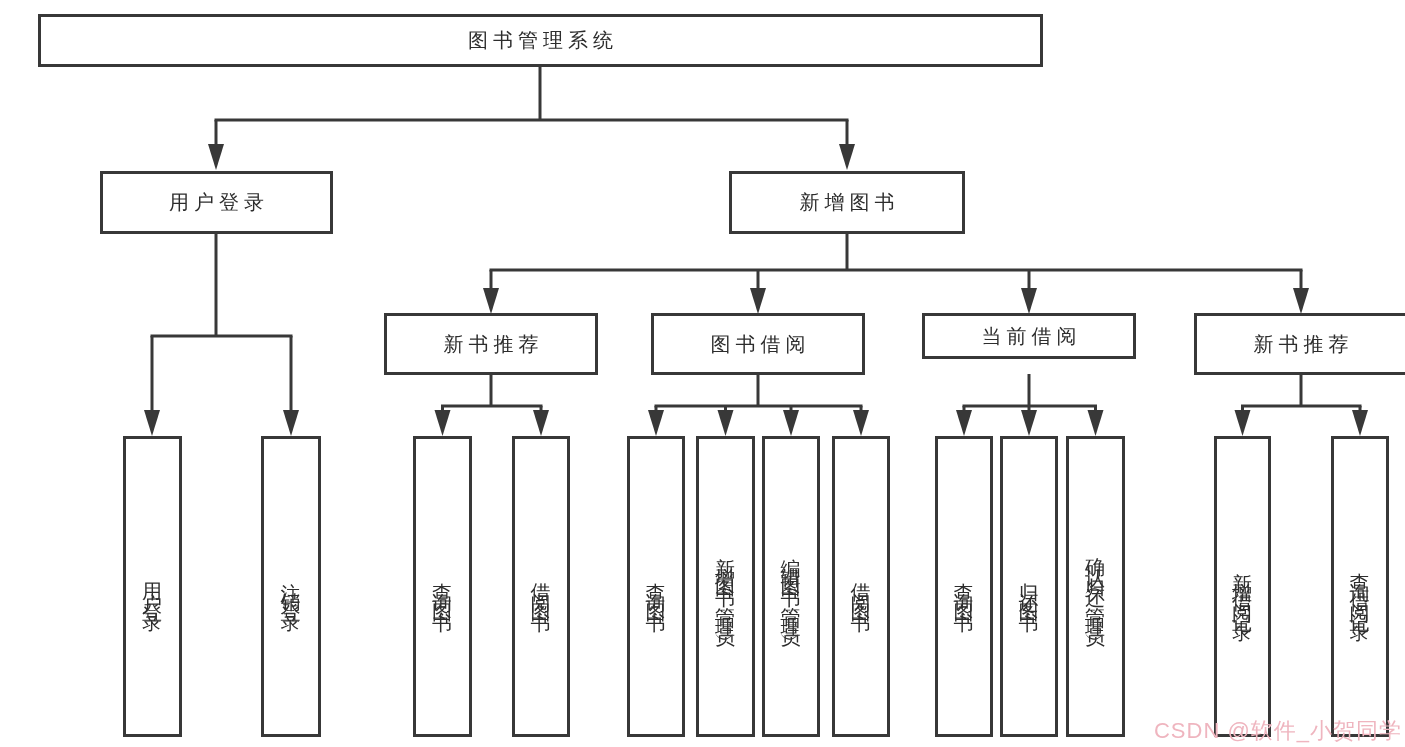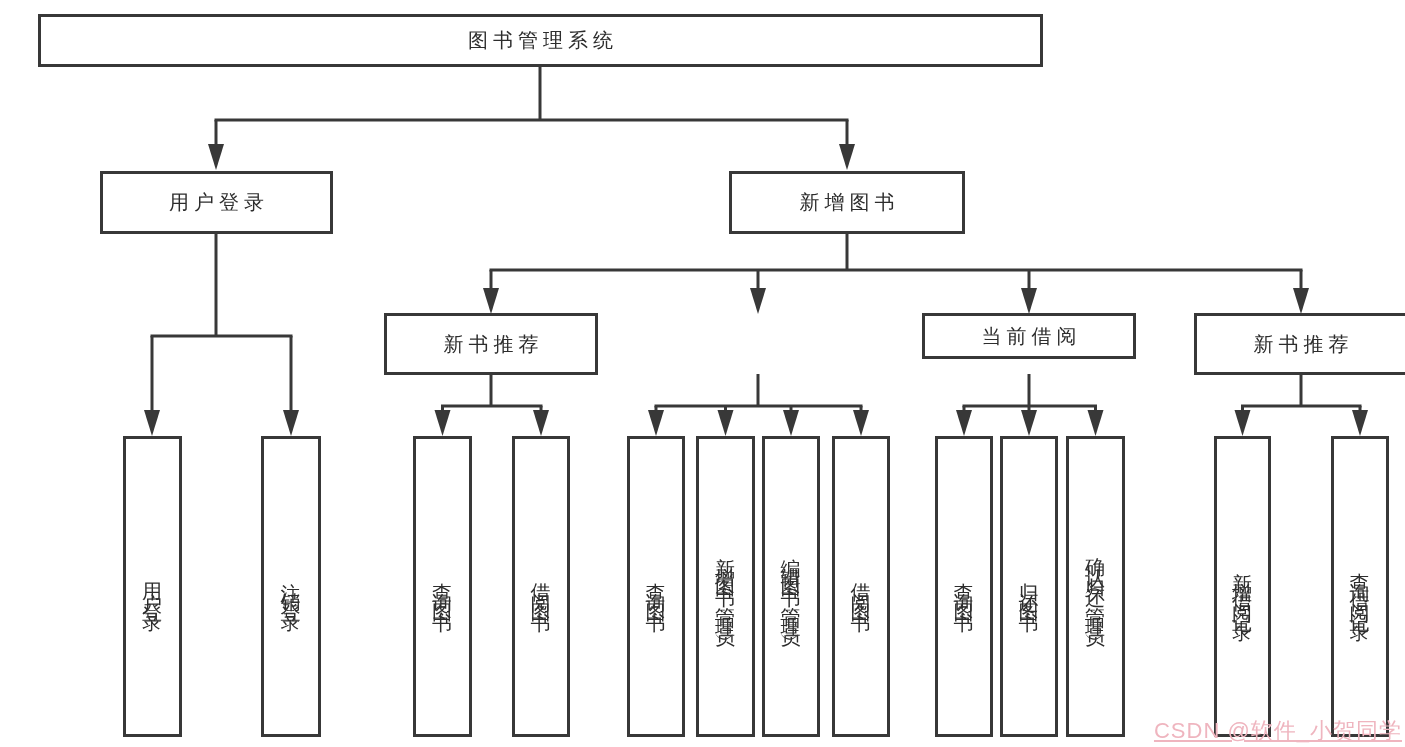--- a/index.html
+++ b/index.html
@@ -16,21 +16,21 @@
   }
   .hlabel{
     font-size:20px;letter-spacing:5px;text-indent:5px;white-space:nowrap;
   }
   .vlabel{
     writing-mode:vertical-rl;text-orientation:mixed;
     font-size:20px;letter-spacing:10px;line-height:1;
   }
   .watermark{
     position:absolute;right:3px;bottom:1px;z-index:5;
-    font-size:22px;letter-spacing:1px;color:#efb5bf;white-space:nowrap;text-decoration:underline;
+    font-size:22px;letter-spacing:1px;color:#efb5bf;white-space:nowrap;
   }
 </style>
 </head>
 <body>
 
 <div style="position:absolute;inset:0;margin-left:18px;">
 
   <svg class="wires" width="1405" height="747" viewBox="0 0 1405 747">
     <g stroke="#383838" stroke-width="3" fill="none">
 
@@ -102,20 +102,23 @@
   <div class="box" style="left:82px;top:171px;width:233px;height:63px">
     <span class="hlabel">用户登录</span>
   </div>
   <div class="box" style="left:711px;top:171px;width:236px;height:63px">
     <span class="hlabel">新增图书</span>
   </div>
 
   <div class="box" style="left:366px;top:313px;width:214px;height:62px">
     <span class="hlabel">新书推荐</span>
   </div>
+  <div class="box" style="left:633px;top:313px;width:214px;height:62px">
+    <span class="hlabel">图书借阅</span>
+  </div>
   <div class="box" style="left:904px;top:313px;width:214px;height:46px">
     <span class="hlabel">当前借阅</span>
   </div>
   <div class="box" style="left:1176px;top:313px;width:214px;height:62px">
     <span class="hlabel">新书推荐</span>
   </div>
 
   <div class="box" style="left:105px;top:436px;width:59px;height:301px">
     <span class="vlabel">用户登录</span>
   </div>

